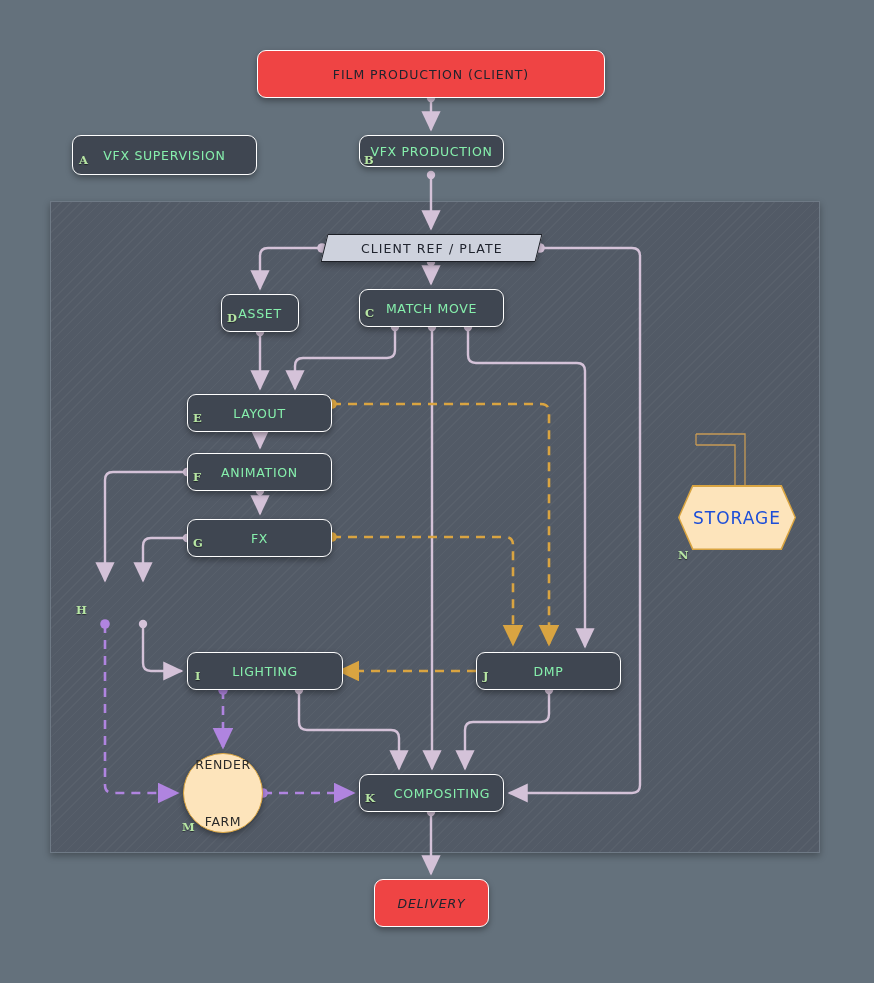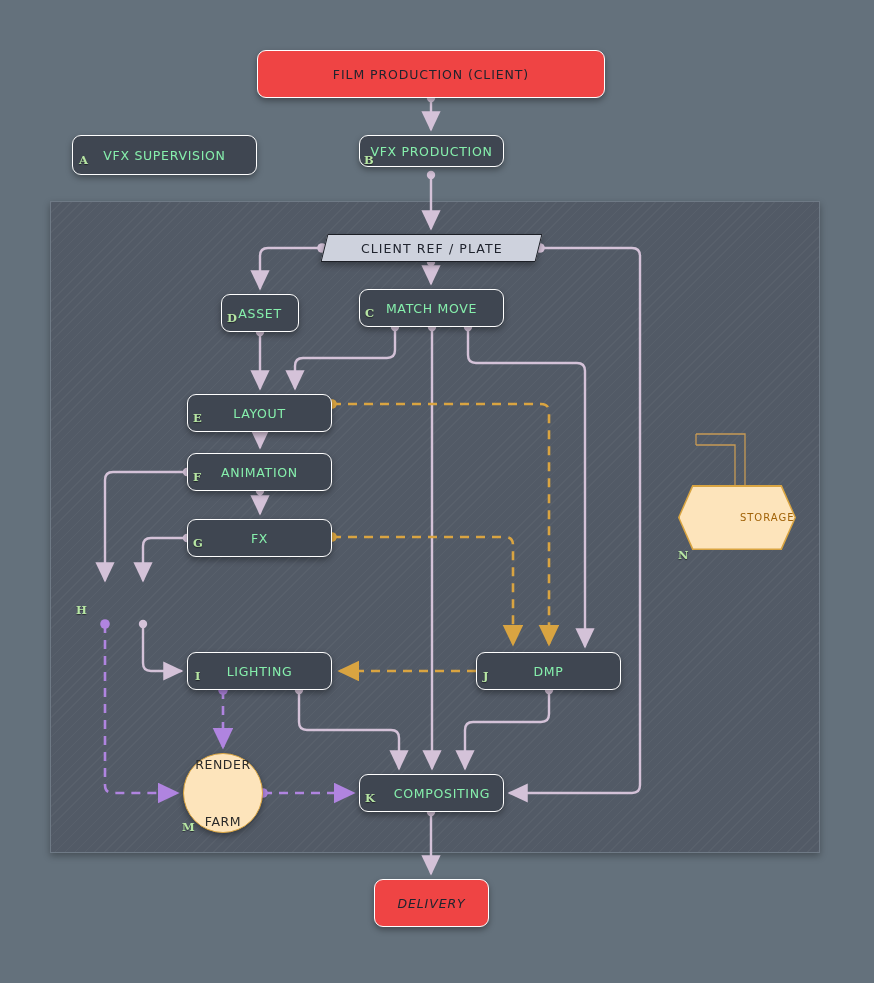--- a/index.html
+++ b/index.html
@@ -79,22 +79,22 @@
   .hexborder{
     position:absolute;left:0;top:0;width:100%;height:100%;
     background:#d9a441;
     clip-path:polygon(12% 0%, 88% 0%, 100% 50%, 88% 100%, 12% 100%, 0% 50%);
   }
   .hexface{
     position:absolute;left:1.5px;top:1.5px;
     width:calc(100% - 3px);height:calc(100% - 3px);
     background:#fde4bb;
     clip-path:polygon(12% 0%, 88% 0%, 100% 50%, 88% 100%, 12% 100%, 0% 50%);
-    display:flex;align-items:center;justify-content:flex-end;
-    color:#a16207;font-size:10px;letter-spacing:1px;
+    display:flex;align-items:center;justify-content:center;
+    color:#1d4ed8;font-size:17px;letter-spacing:1px;
   }
 
   
   .idtag{
     position:absolute;
     font-size:11.5px;
     font-weight:bold;
     color:#b7e6a4;
     z-index:6;
     font-family:"DejaVu Serif","Liberation Serif",serif;
@@ -240,21 +240,21 @@
   </div>
   <div class="idtag" style="left:193px;top:470px;">F</div>
 
   <div class="node process" style="left:187px;top:519px;width:145px;height:38px;">
     <span class="lbl">FX</span>
   </div>
   <div class="idtag" style="left:193px;top:536px;">G</div>
 
   <div class="idtag" style="left:76px;top:603px;">H</div>
 
-  <div class="node process" style="left:187px;top:652px;width:145px;height:38px;">
+  <div class="node process" style="left:187px;top:652px;width:156px;height:38px;">
     <span class="lbl">LIGHTING</span>
   </div>
   <div class="idtag" style="left:195px;top:669px;">I</div>
 
   <div class="node process" style="left:476px;top:652px;width:145px;height:38px;">
     <span class="lbl">DMP</span>
   </div>
   <div class="idtag" style="left:483px;top:669px;">J</div>
 
   <div class="node process" style="left:359px;top:774px;width:145px;height:38px;padding-left:21px;">

